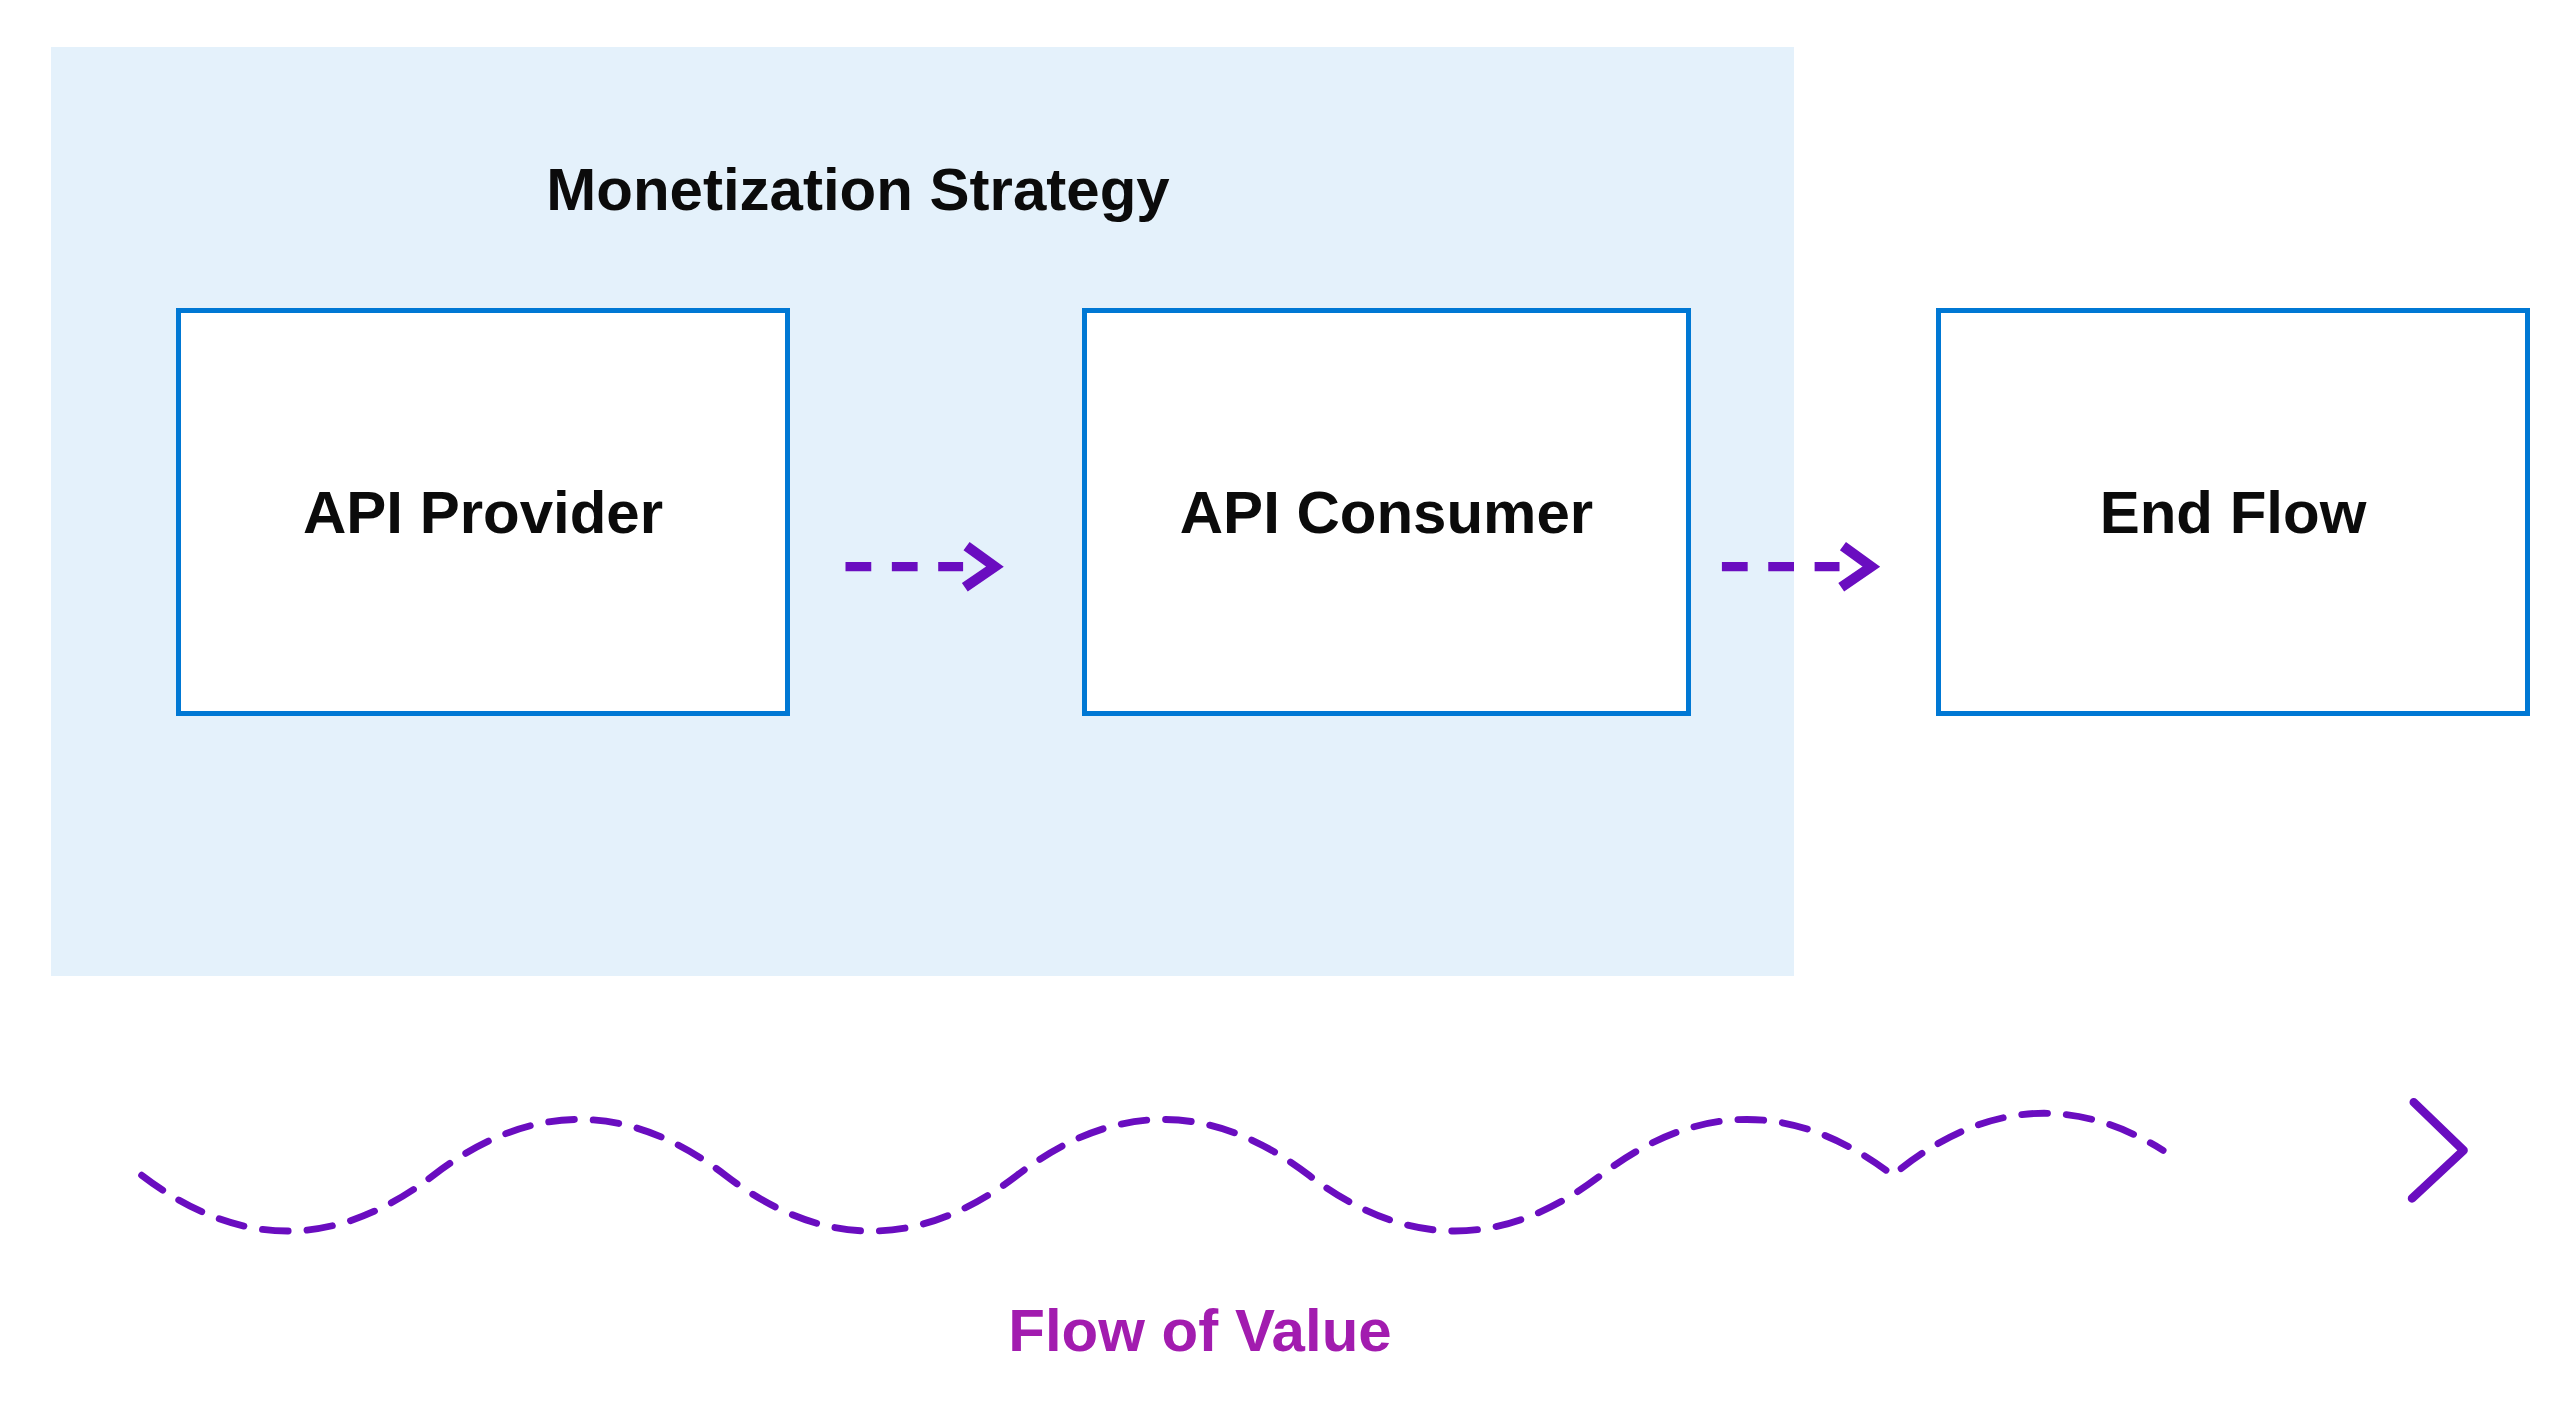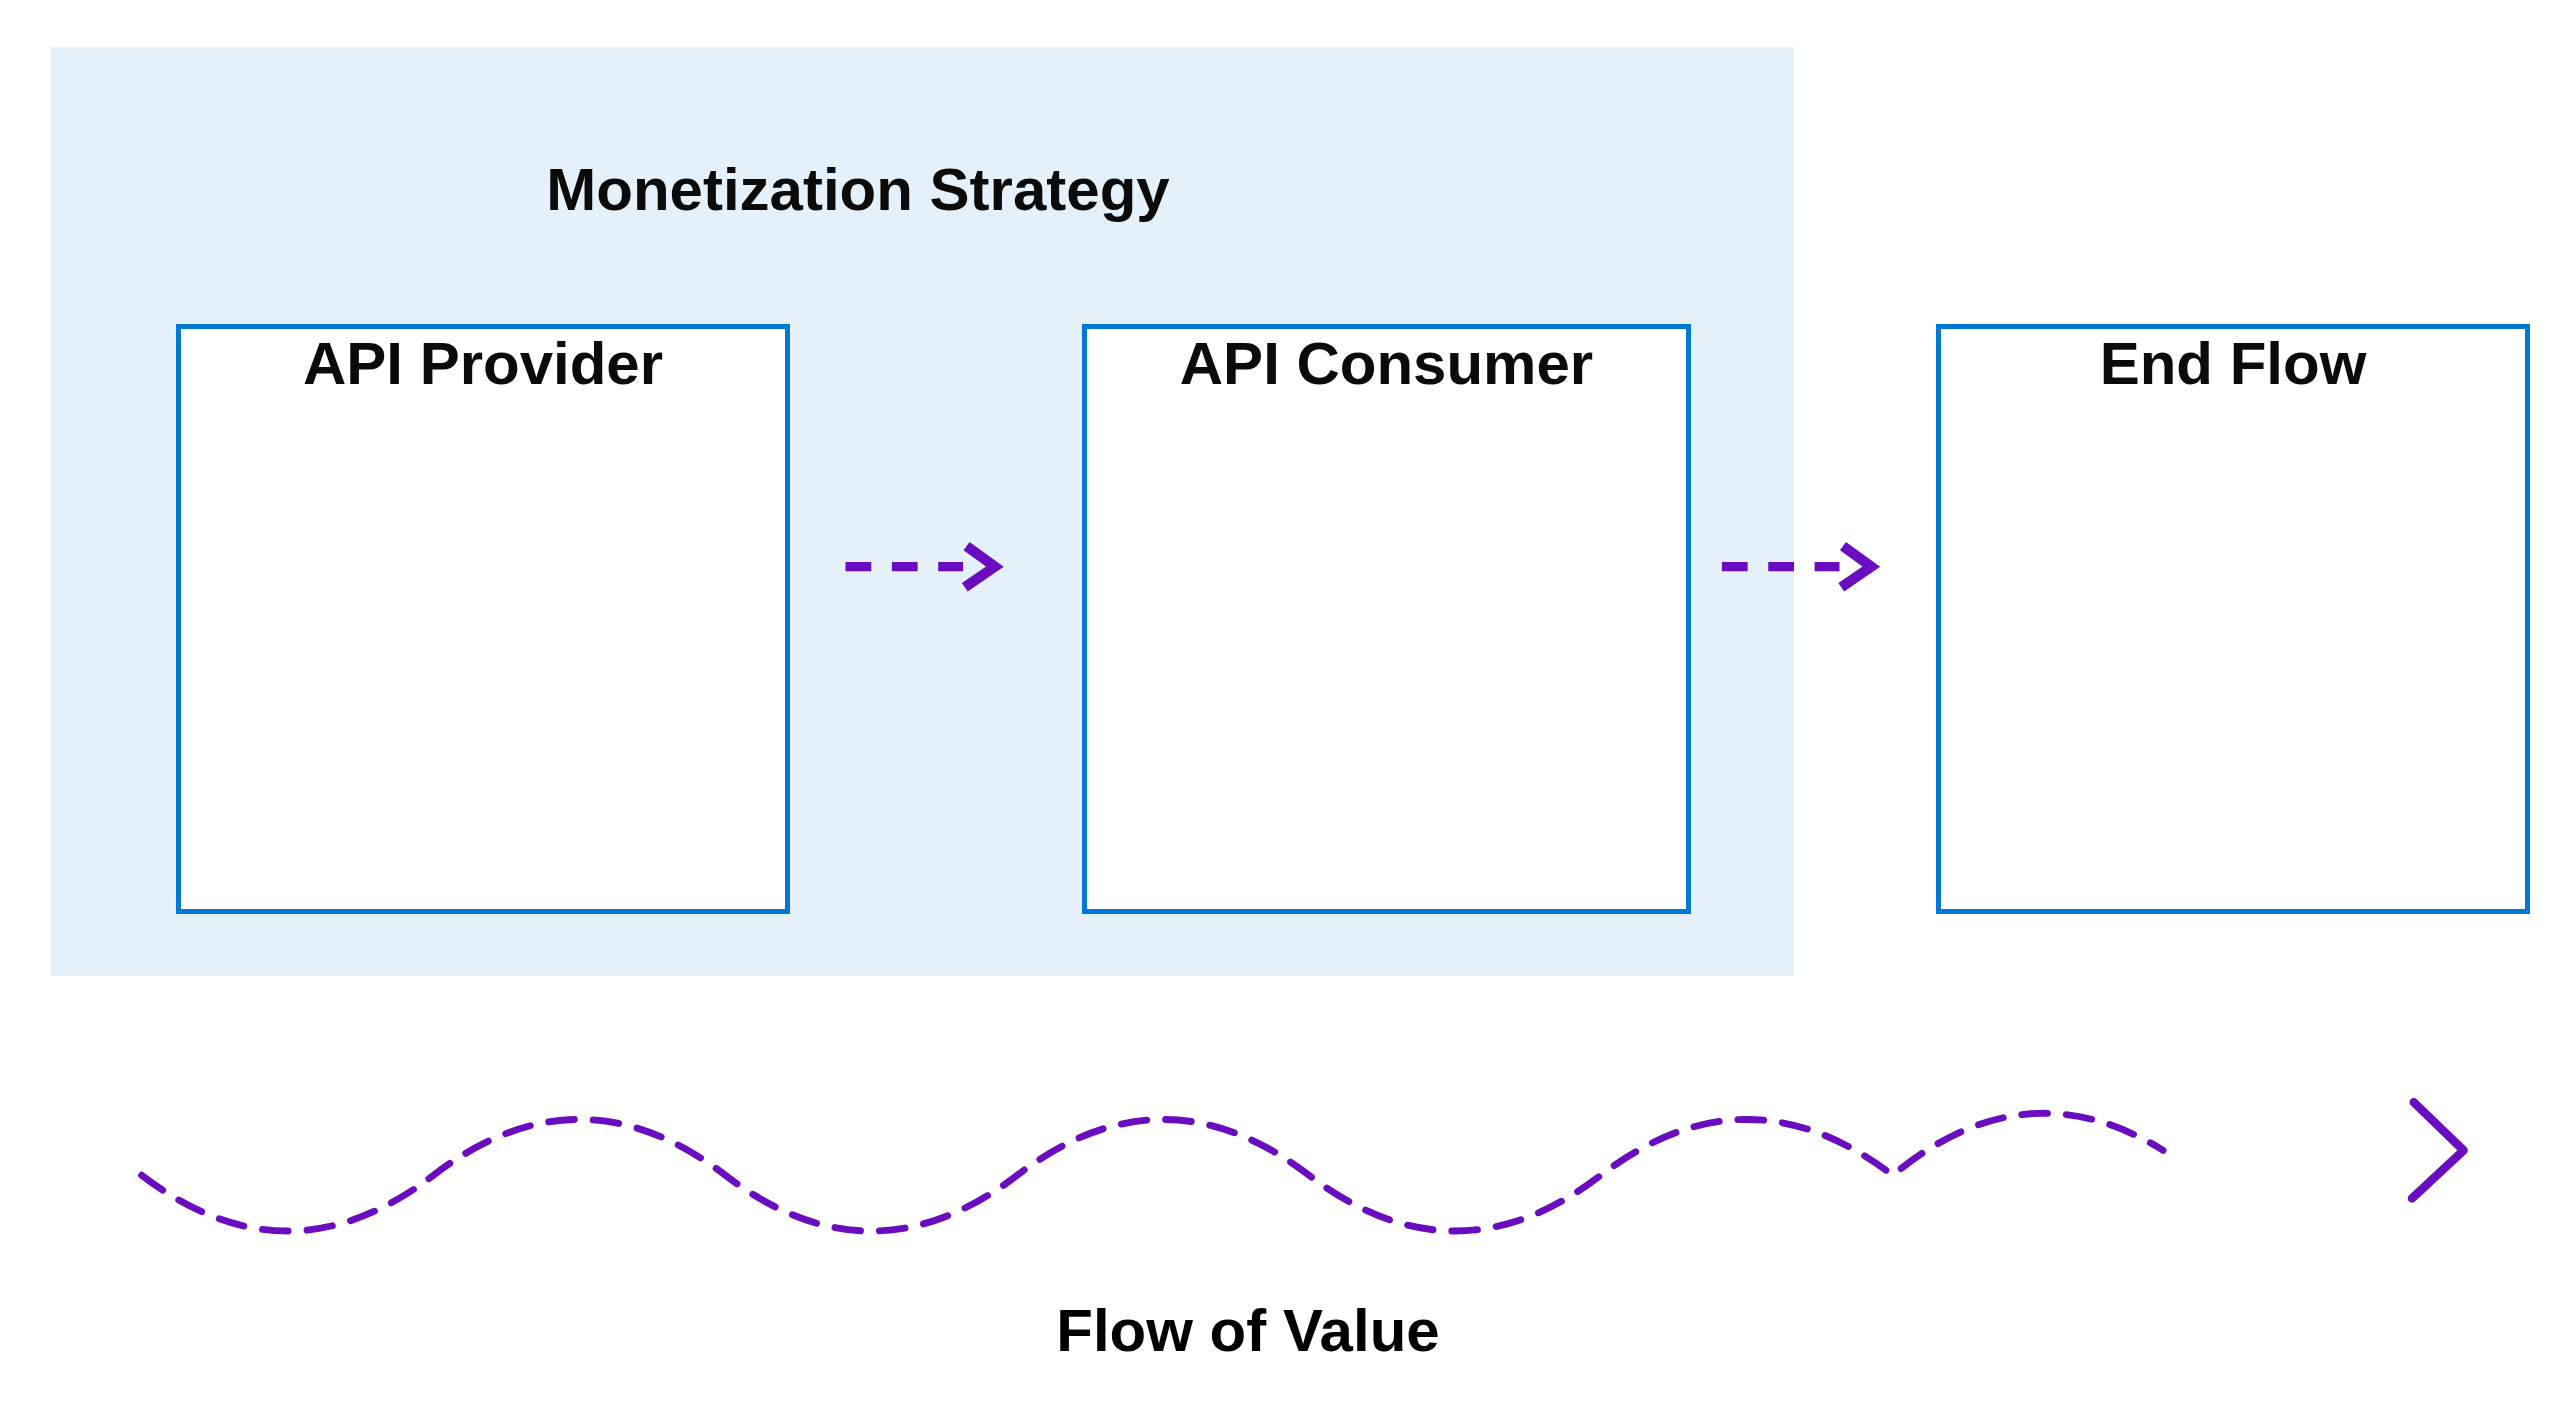--- a/index.html
+++ b/index.html
@@ -29,27 +29,27 @@
     top: 155px;
     width: 1614px;
     text-align: center;
     font-size: 60px;
     font-weight: bold;
     color: #0b0b0b;
     letter-spacing: 0px;
   }
   .node {
     position: absolute;
-    top: 324px;
-    height: 590px;
+    top: 308px;
+    height: 408px;
     box-sizing: border-box;
     background: #ffffff;
     border: 5.2px solid #0078D4;
     display: flex;
-    align-items: flex-start;
+    align-items: center;
     justify-content: center;
   }
   .node-label {
     font-size: 60px;
     font-weight: bold;
     color: #0b0b0b;
     white-space: nowrap;
   }
   .node-api-provider  { left: 176px;  width: 614px; }
   .node-api-consumer  { left: 1050px; width: 609px; margin-left: 32px; }
@@ -63,22 +63,21 @@
     pointer-events: none;
   }
   .flow-label {
     position: absolute;
     left: 0;
     top: 1296px;
     width: 2400px;
     text-align: center;
     font-size: 60px;
     font-weight: bold;
-    color: #000000;
-    padding-left: 48px;
+    color: #a21caf;
   }
 </style>
 </head>
 <body>
 
 <div class="stage">
 
   <div class="group-container"></div>
 
   <div class="group-title">Monetization Strategy</div>

